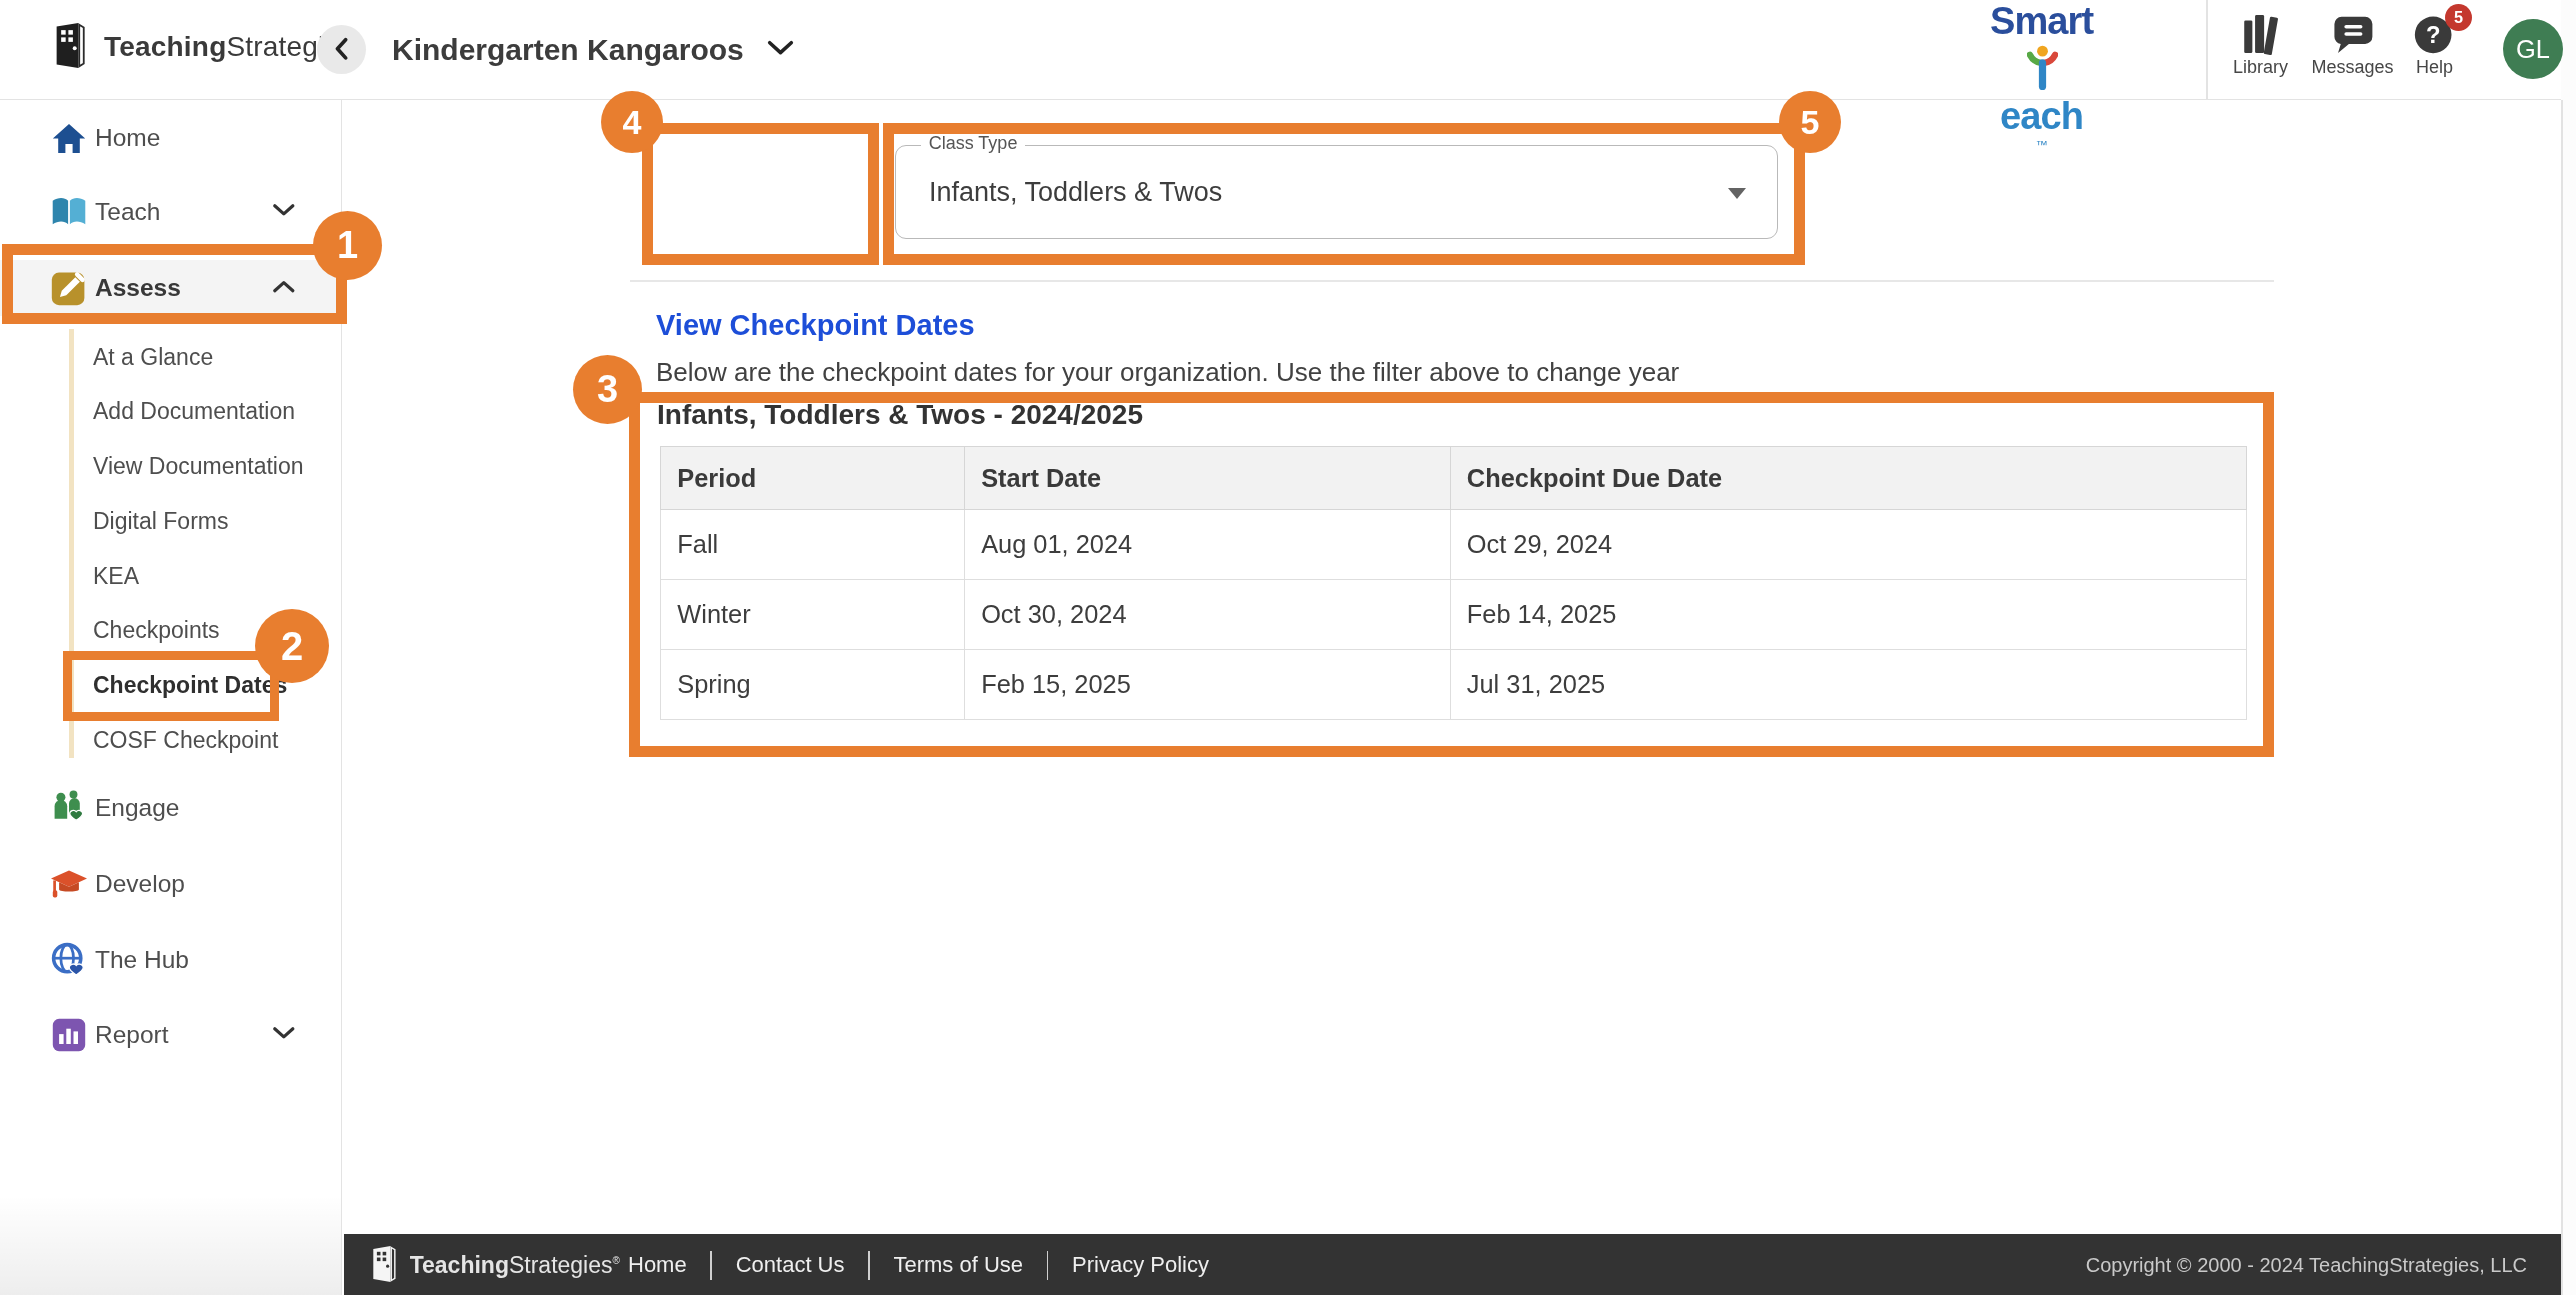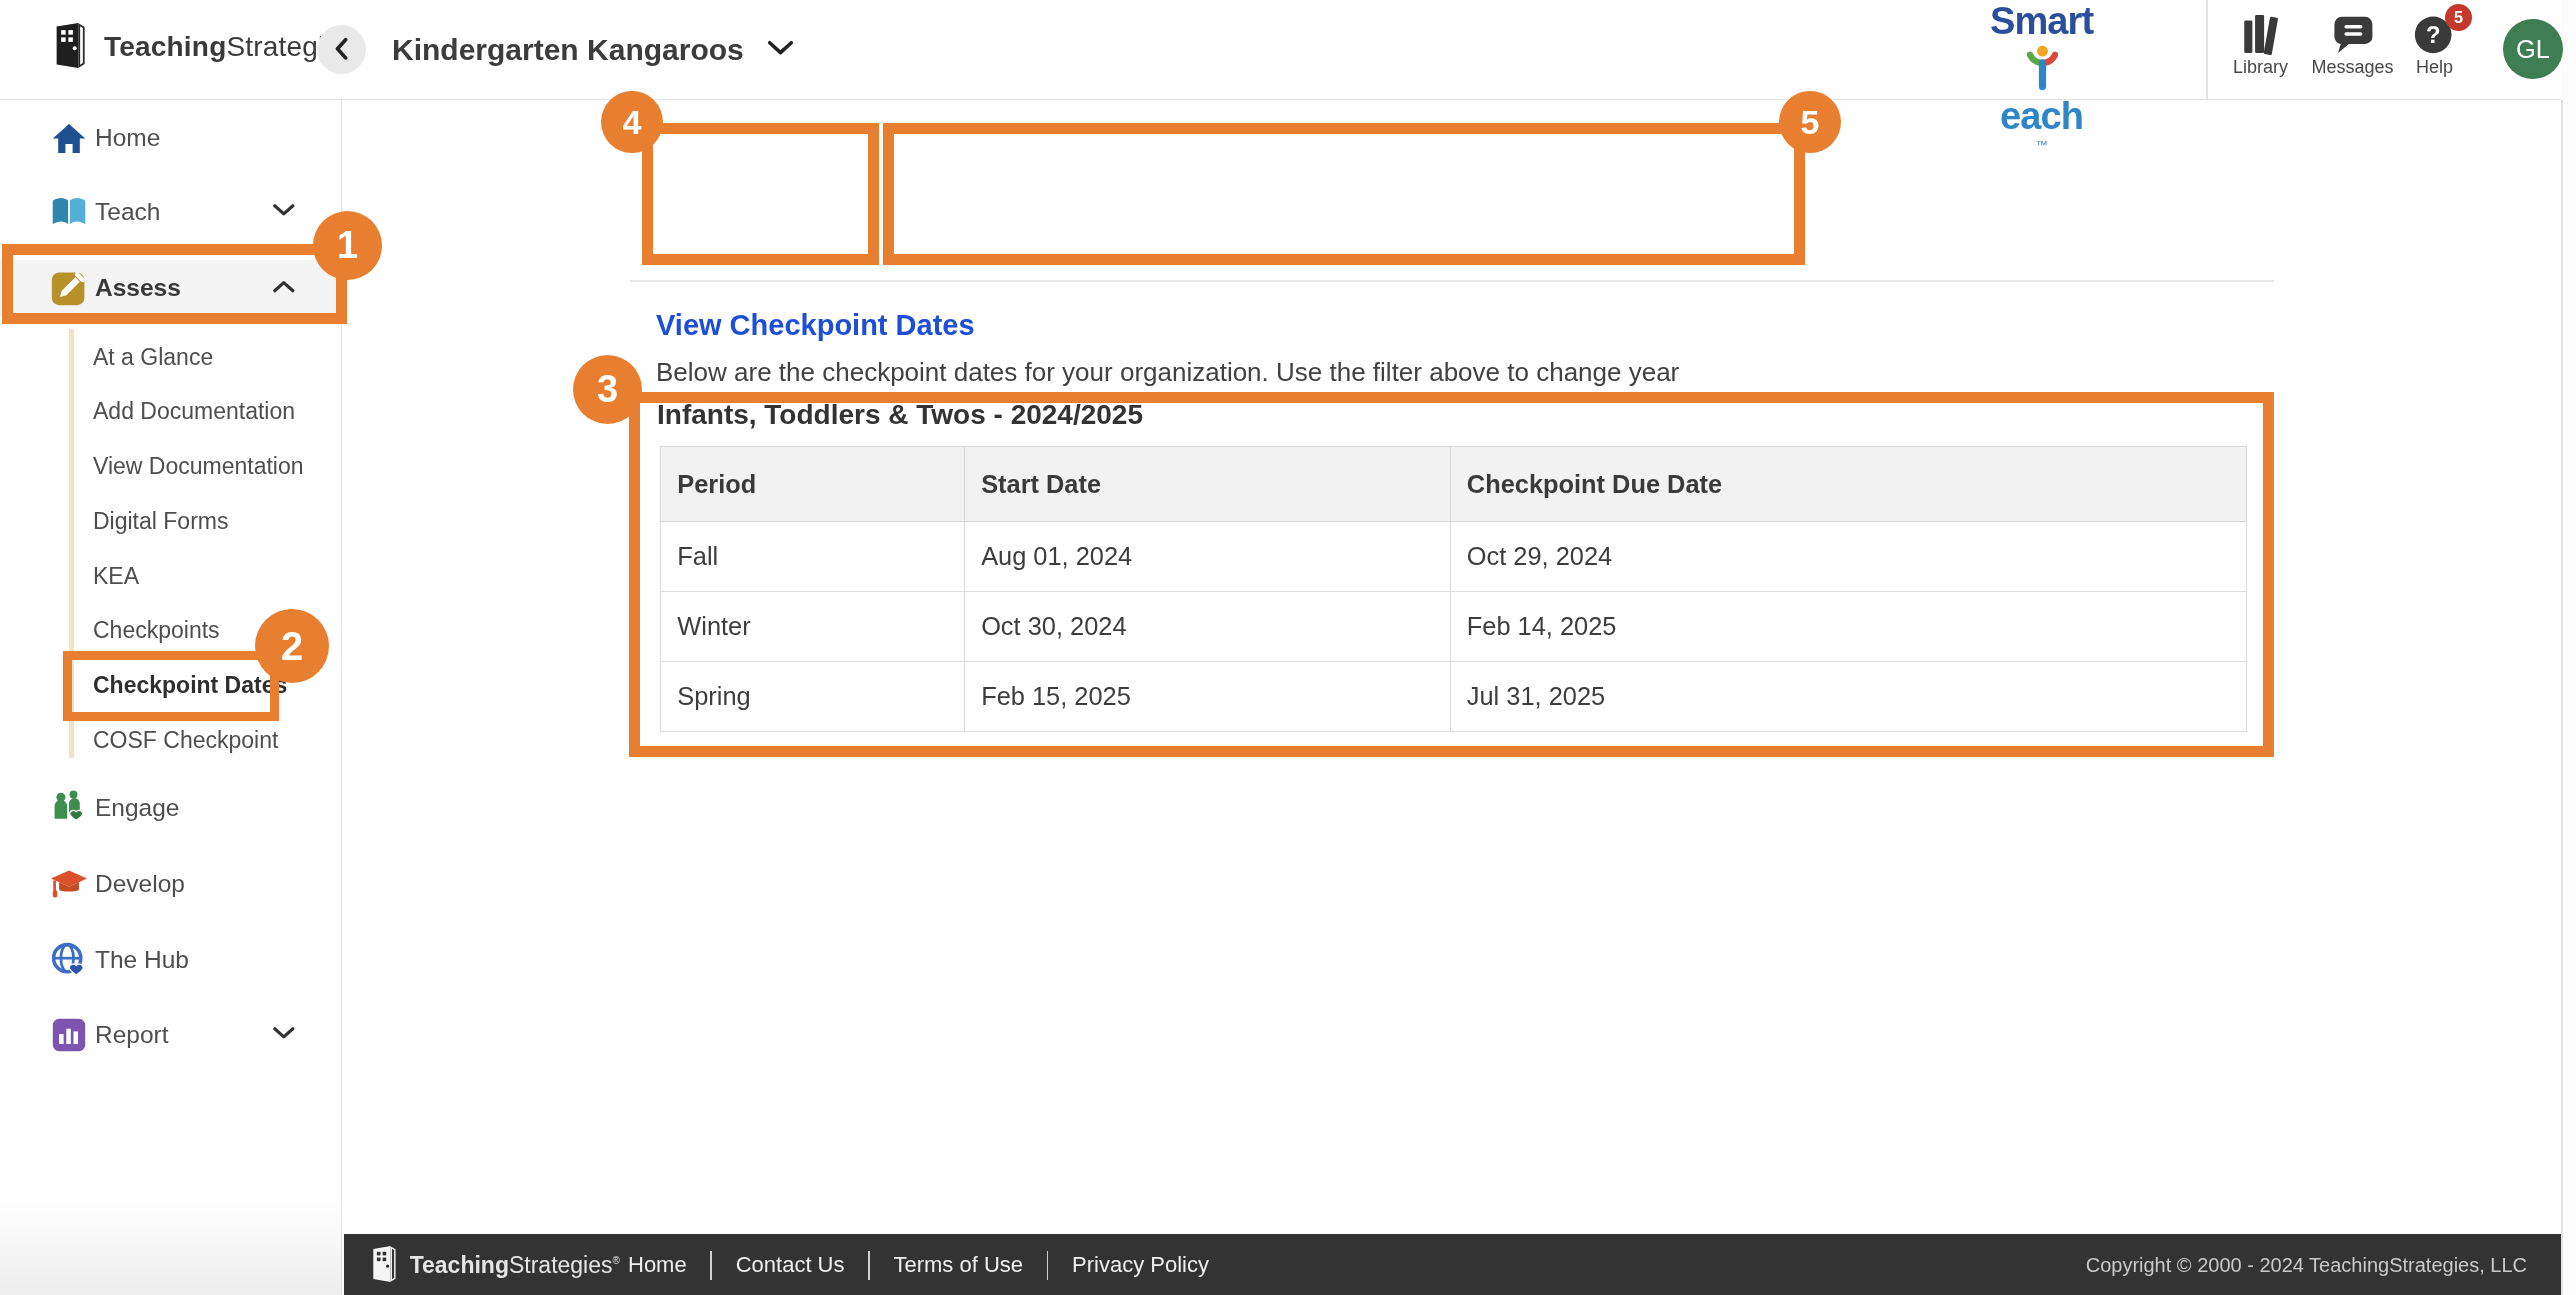--- a/index.html
+++ b/index.html
@@ -75,21 +75,21 @@
   .fs-class .fs-value { left:33px; }
   .tri-down { width:0; height:0; border-left:9px solid transparent; border-right:9px solid transparent;
               border-top:11px solid #636363; }
   .fs-class .tri-abs { position:absolute; right:31px; top:42px; }
   .filter-divider { position:absolute; left:286px; top:180px; width:1644px; height:1.8px; background:#e7e7e7; }
   .content-heading { position:absolute; left:312px; top:209px; font-size:29px; font-weight:700; color:#1d4ed8; }
   .content-desc { position:absolute; left:312px; top:257px; font-size:26px; color:#414141; }
   .section-title { position:absolute; left:313px; top:299px; font-size:28px; font-weight:700; color:#333; }
   .cp-table { position:absolute; left:316px; top:346px; width:1587px; border-collapse:collapse;
               border:1.8px solid #c9c9c9; font-size:25.4px; color:#3d3d3d; }
-  .cp-table th { background:#f2f2f2; font-weight:700; text-align:left; height:75px; padding-left:16.3px;
+  .cp-table th { background:#f2f2f2; font-weight:700; text-align:left; height:63px; padding-left:16.3px;
                  border:1.8px solid #d6d6d6; color:#3a3a3a; }
   .cp-table td { height:70px; padding-left:16.3px; border:1.8px solid #dedede; background:#fff; }
   .col-period { width:304px; } .col-start { width:486px; } .col-due { width:797px; }
 
   
   .footer { position:absolute; left:344px; top:1234px; width:2217px; height:62px; background:#333; }
   .footer-logo { position:absolute; left:25.4px; top:0; height:62px; display:flex; align-items:center; gap:7.3px; }
   .footer-brand-text { font-size:23px; color:#e5e5e5; }
   .footer-brand-text b { font-weight:700; }
   .footer-links { position:absolute; left:284px; top:0; height:62px; display:flex; align-items:center; }
@@ -329,20 +329,27 @@
           </svg>
       </span>
     </div>
 
     <div class="sidebar-shade"></div>
   </div>
 
   <div class="main">
 
 
+    <div class="fieldset fs-class">
+      <span class="fs-legend">Class Type</span>
+      <span class="fs-value">
+          <span>Infants, Toddlers &amp; Twos</span>
+        </span>
+      <span class="tri-down tri-abs"></span>
+    </div>
 
     <div class="filter-divider"></div>
 
     <div class="content-heading">View Checkpoint Dates</div>
     <div class="content-desc">Below are the checkpoint dates for your organization. Use the filter above to change year</div>
     <div class="section-title">Infants, Toddlers &amp; Twos - 2024/2025</div>
 
     <table class="cp-table">
       <thead>
         <tr>

